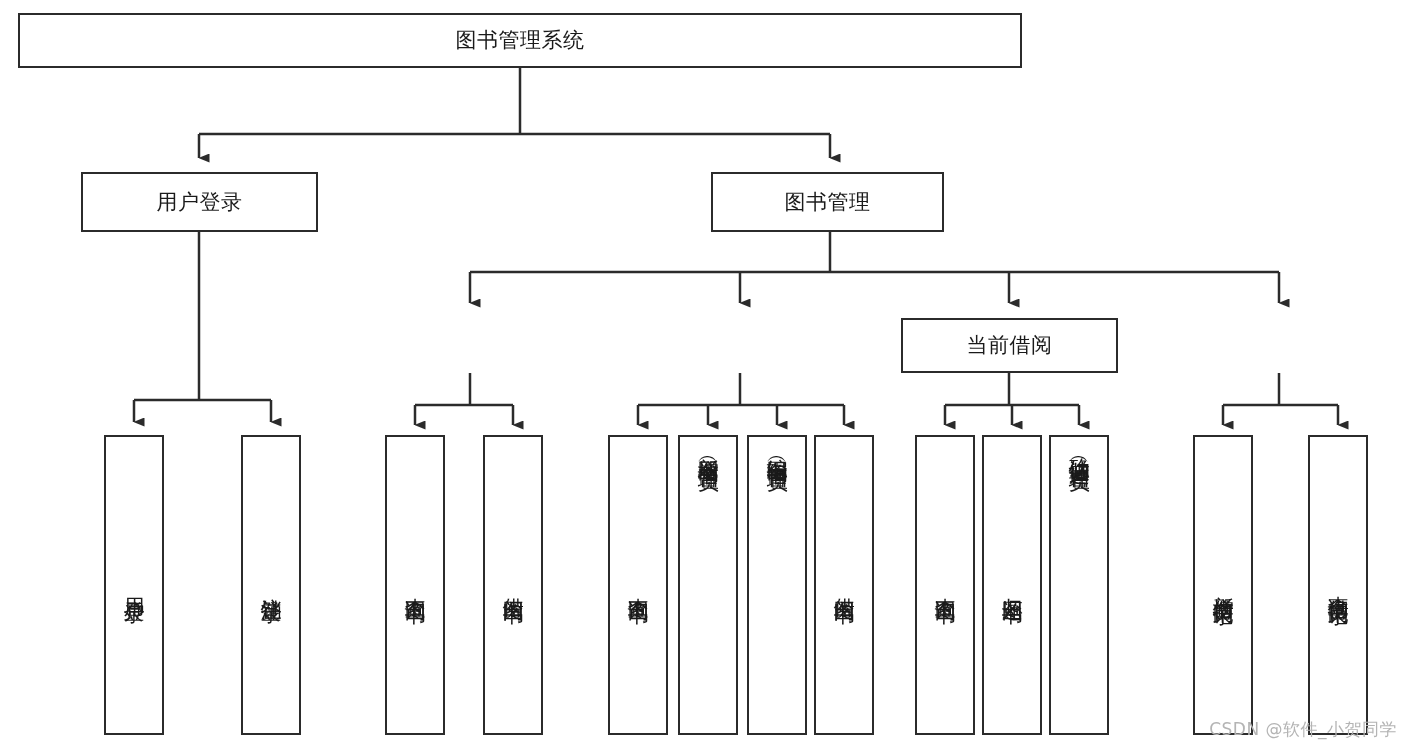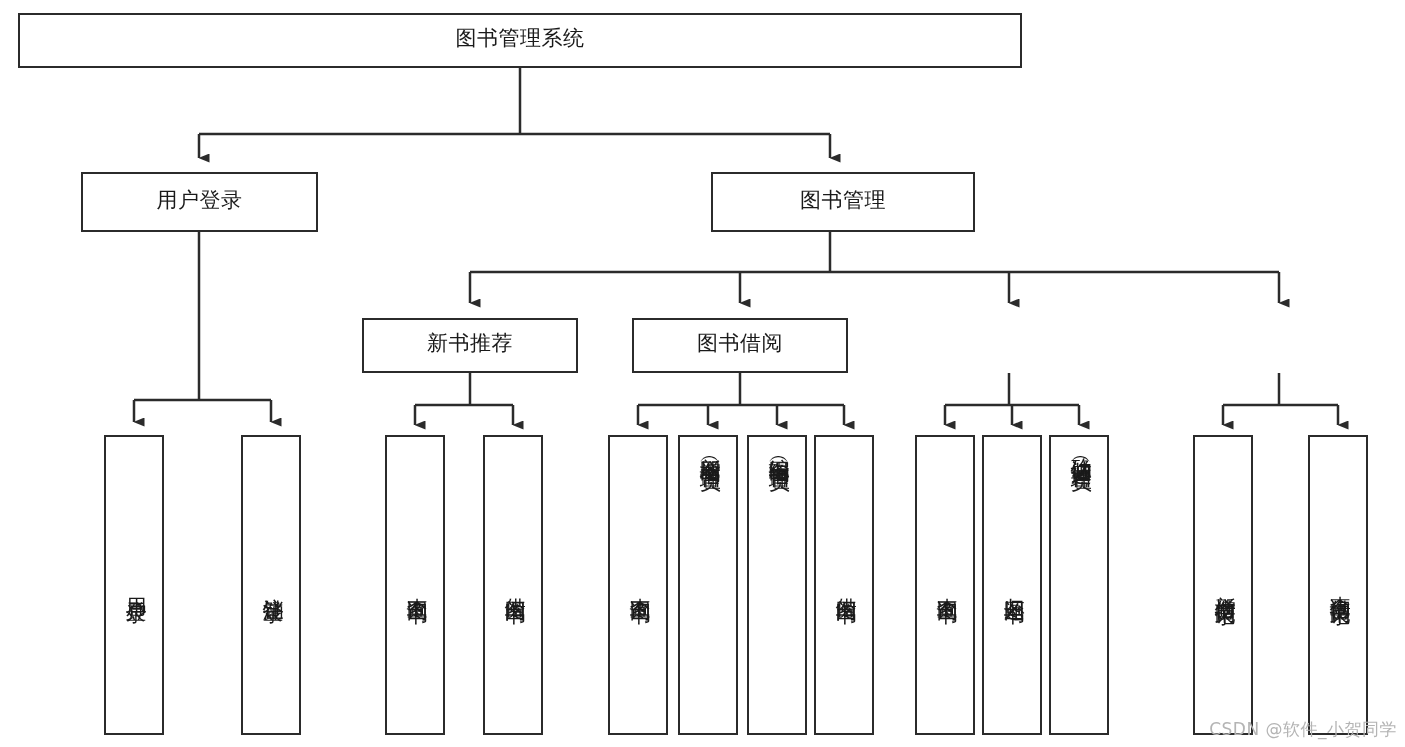--- a/index.html
+++ b/index.html
@@ -21,21 +21,20 @@
     height: 747px;
   }
   .node-box {
     position: absolute;
     box-sizing: border-box;
     background: #ffffff;
     border: 2px solid #2b2b2b;
     display: flex;
     align-items: center;
     justify-content: center;
-    font-family: Liberation Mono, monospace;
   }
   .node-label-h {
     font-size: 21px;
     color: #1a1a1a;
     line-height: 1.15;
     white-space: nowrap;
     letter-spacing: 0.5px;
   }
   .node-label-v {
     font-size: 21px;
@@ -128,29 +127,26 @@
     </g>
   </svg>
 
   <div class="node-box" style="left:18px; top:13px; width:1004px; height:55px;">
     <span class="node-label-h">图书管理系统</span>
   </div>
 
   <div class="node-box" style="left:81px; top:172px; width:237px; height:60px;">
     <span class="node-label-h">用户登录</span>
   </div>
-  <div class="node-box" style="left:711px; top:172px; width:264px; height:60px;">
+  <div class="node-box" style="left:711px; top:172px; width:233px; height:60px;">
     <span class="node-label-h">图书管理</span>
   </div>
 
-  <div class="node-box" style="left:362px; top:318px; width:216px; height:55px;">
-    <span class="node-label-h">新书推荐</span>
-  </div>
-  <div class="node-box" style="left:632px; top:318px; width:216px; height:55px;">
-    <span class="node-label-h">图书借阅</span>
+  <div class="node-box" style="left:901px; top:318px; width:217px; height:55px;">
+    <span class="node-label-h">当前借阅</span>
   </div>
 
   <div class="node-box leaf-box centered" style="left:104px; top:435px; width:60px; height:300px;">
     <span class="node-label-v">用户登录</span>
   </div>
   <div class="node-box leaf-box centered" style="left:241px; top:435px; width:60px; height:300px;">
     <span class="node-label-v">注销登录</span>
   </div>
   <div class="node-box leaf-box centered" style="left:385px; top:435px; width:60px; height:300px;">
     <span class="node-label-v">查询图书</span>

